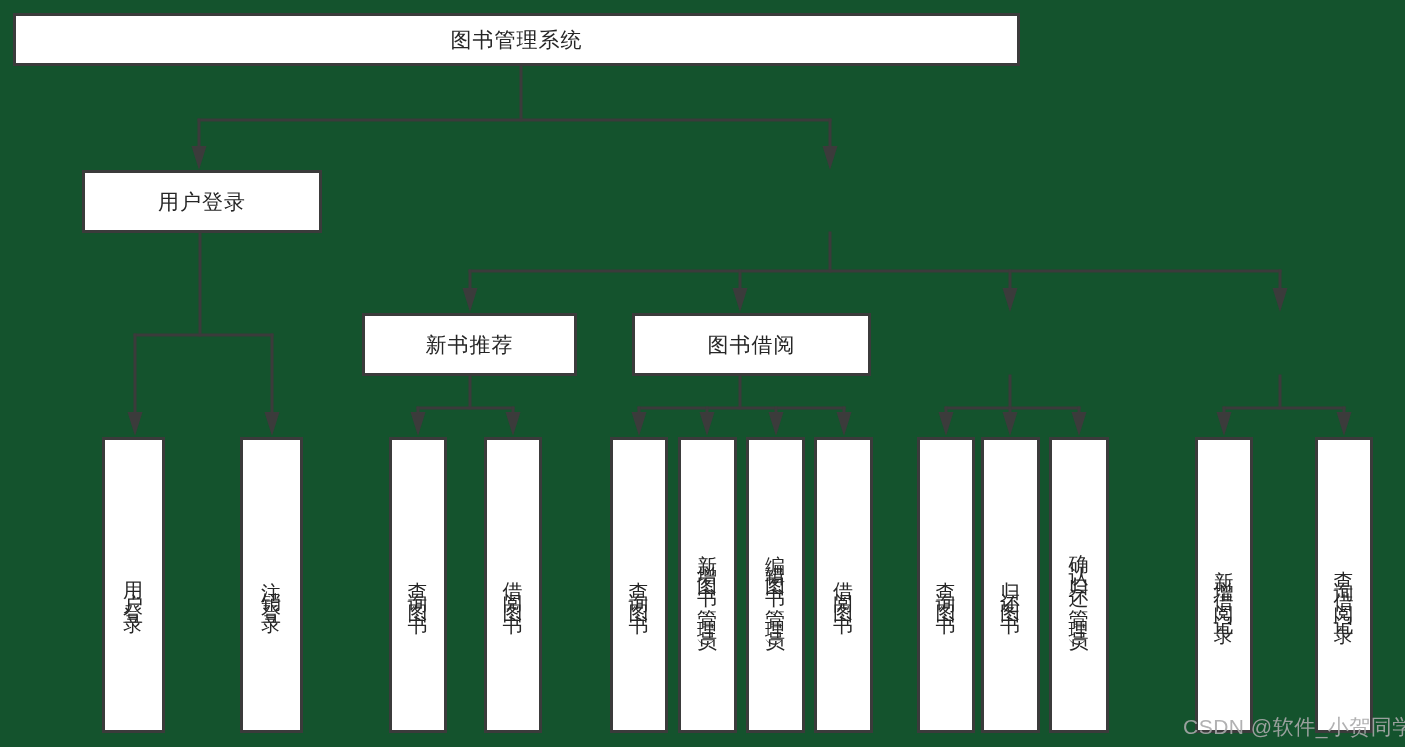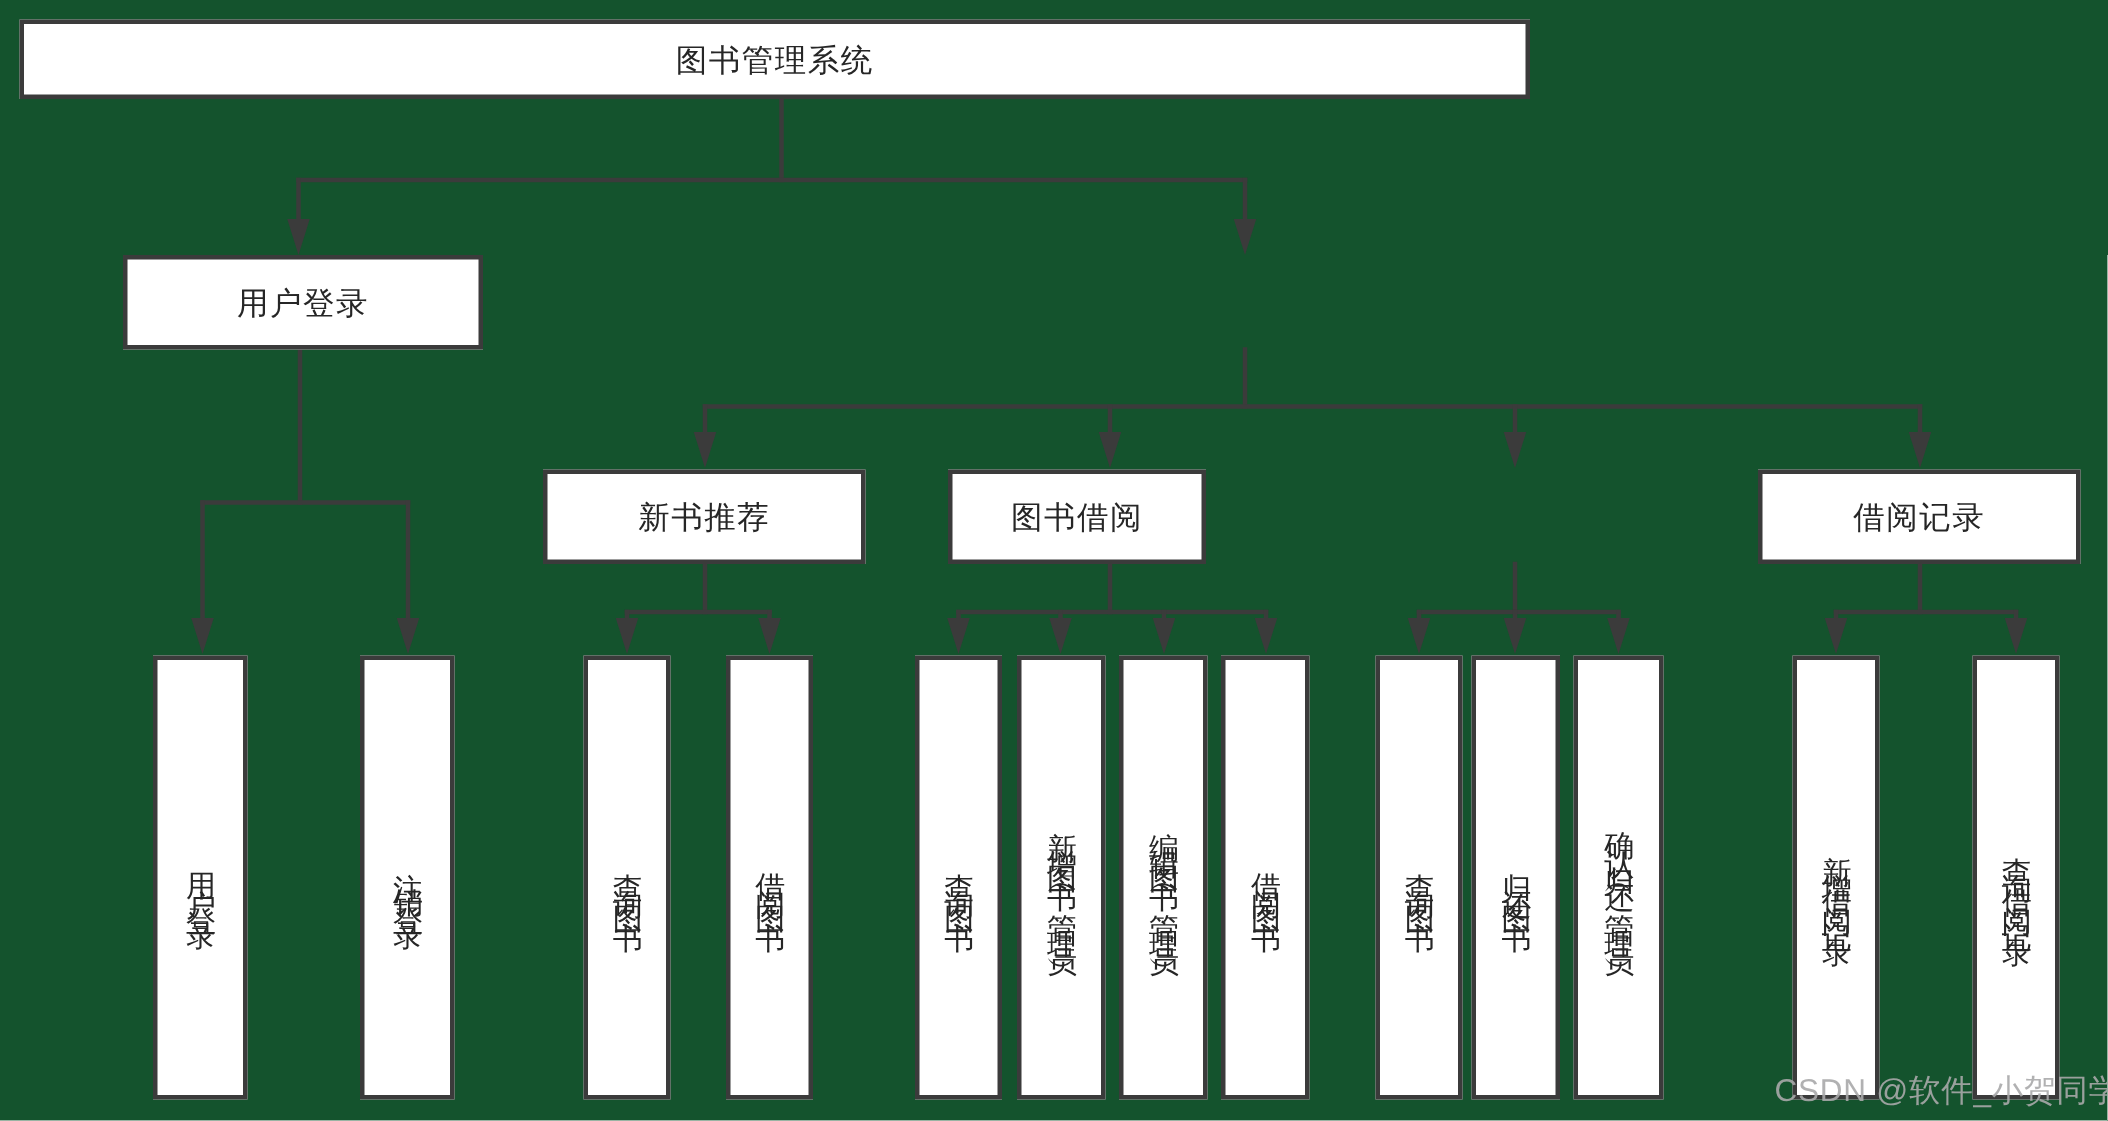--- a/index.html
+++ b/index.html
@@ -135,22 +135,21 @@
       <path d="M1344 408 L1344 414"></path>
       <polygon points="1336.5,412 1351.5,412 1344,436" fill="#3b3b3b" stroke="none"></polygon>
     </g>
   </svg>
 
   <div class="node" style="left:13px;top:13px;width:1007px;height:53px">图书管理系统</div>
 
   <div class="node" style="left:82px;top:170px;width:240px;height:63px">用户登录</div>
 
   <div class="node" style="left:362px;top:313px;width:215px;height:63px">新书推荐</div>
-  <div class="node" style="left:632px;top:313px;width:172px;height:63px">图书借阅</div>
-  <div class="node" style="left:1172px;top:313px;width:215px;height:63px">借阅记录</div>
+  <div class="node" style="left:632px;top:313px;width:239px;height:63px">图书借阅</div>
 
   <div class="node leaf" style="left:102px;width:63px">用户登录</div>
   <div class="node leaf" style="left:240px;width:63px">注销登录</div>
 
   <div class="node leaf" style="left:389px;width:58px">查询图书</div>
   <div class="node leaf" style="left:484px;width:58px">借阅图书</div>
 
   <div class="node leaf" style="left:610px;width:58px">查询图书</div>
   <div class="node leaf" style="left:678px;width:59px">新增图书（管理员）</div>
   <div class="node leaf" style="left:746px;width:59px">编辑图书（管理员）</div>

